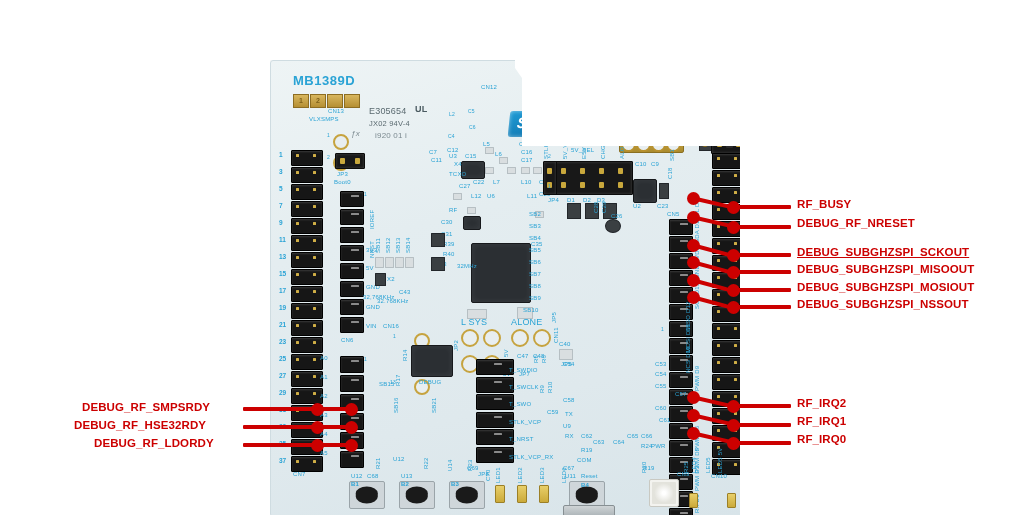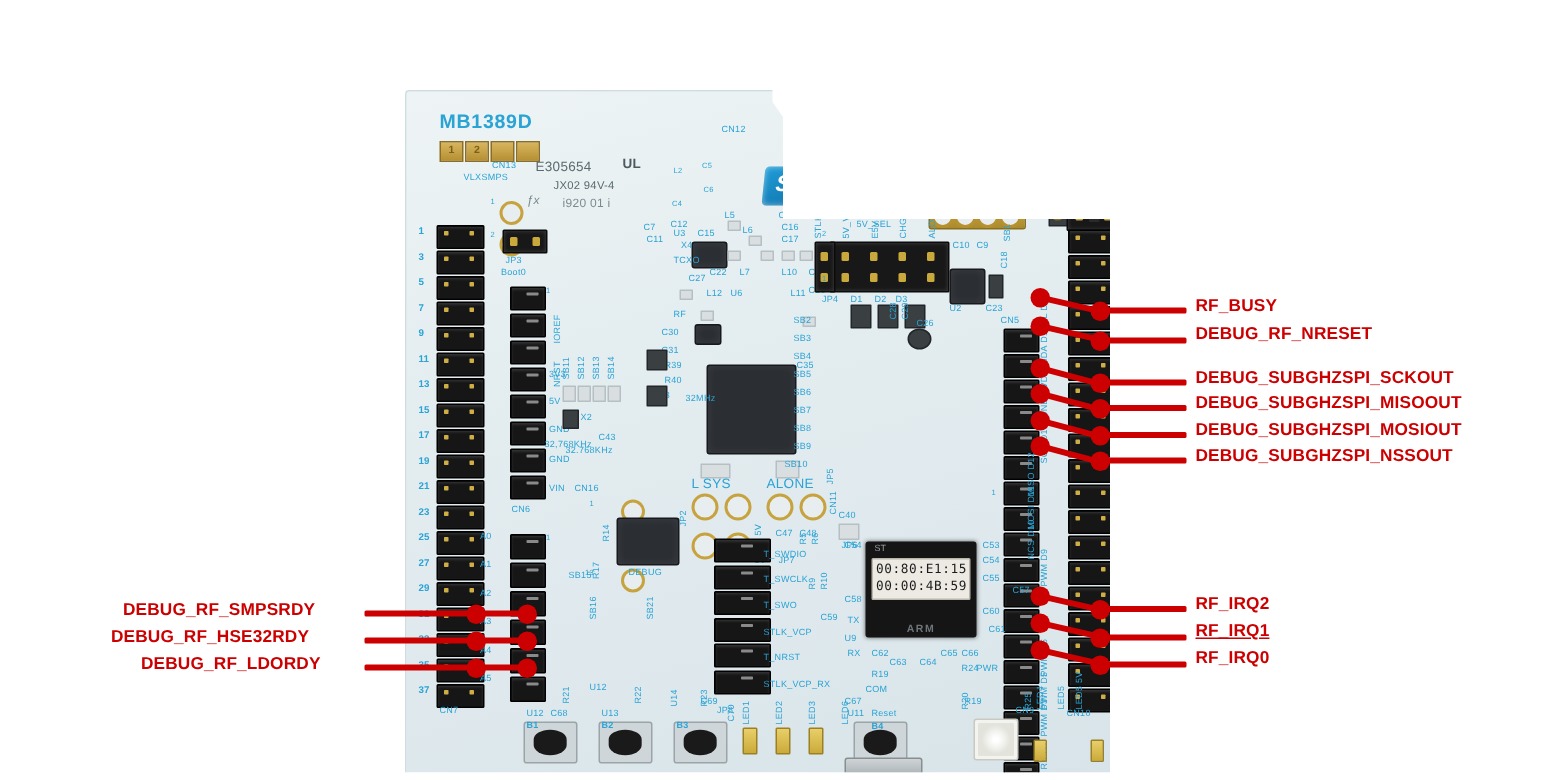--- a/index.html
+++ b/index.html
@@ -116,21 +116,21 @@
       <div class="goldpad">
           <span></span>
         </div>
       <div class="goldpad">
           <span></span>
         </div>
     </div>
     <div class="silk" style="left:57px;top:47px;">CN13</div>
     <div class="silk" style="left:38px;top:55px;">VLXSMPS</div>
 
-    <div class="silk dk" style="left:86px;top:45px;font-size:9px;color:#5a6a70;">E305654</div>
+    <div class="silk dk" style="left:98px;top:45px;font-size:9px;color:#5a6a70;">E305654</div>
     <div class="silk dk" style="left:98px;top:58px;font-size:7.5px;color:#5a6a70;">JX02 94V-4</div>
     <div class="silk dk" style="left:104px;top:70px;font-size:8px;color:#7c8a90;">i920 01 i</div>
     <div class="silk" style="left:144px;top:43px;font-size:9px;color:#4a5a60;font-weight:bold;">UL</div>
     <div class="silk" style="left:80px;top:68px;font-size:8px;color:#7c8a90;font-style:italic;">ƒx</div>
 
     <div class="stlogo"></div>
 
     <div class="sma">
       <div class="barrel"></div>
       <div class="hole"></div>
@@ -685,28 +685,20 @@
     <div class="silk" style="left:238px;top:393px;">STLK_VCP_RX</div>
     <div class="silk v" style="left:232px;top:296px;">5V</div>
     <div class="silk v" style="left:262px;top:302px;">R5</div>
     <div class="silk v" style="left:270px;top:302px;">R6</div>
     <div class="silk v" style="left:268px;top:332px;">R9</div>
     <div class="silk v" style="left:276px;top:332px;">R10</div>
     <div class="silk" style="left:276px;top:348px;">C59</div>
     <div class="silk" style="left:246px;top:292px;">C47</div>
     <div class="silk" style="left:262px;top:292px;">C48</div>
 
-    <div class="maclabel" style="left:306px;top:300px;width:74px;height:64px;">
-      <div class="macst">ST</div>
-      <div class="macinner">
-        <div>00:80:E1:15</div>
-        <div>00:00:4B:59</div>
-      </div>
-      <div class="macarm">ARM</div>
-    </div>
     <div class="silk" style="left:384px;top:300px;">C53</div>
     <div class="silk" style="left:384px;top:310px;">C54</div>
     <div class="silk" style="left:384px;top:322px;">C55</div>
     <div class="silk" style="left:404px;top:330px;">C57</div>
     <div class="silk" style="left:384px;top:344px;">C60</div>
     <div class="silk" style="left:388px;top:356px;">C61</div>
     <div class="silk" style="left:292px;top:300px;">C54</div>
     <div class="silk" style="left:292px;top:336px;">C58</div>
     <div class="silk" style="left:294px;top:350px;">TX</div>
     <div class="silk" style="left:294px;top:372px;">RX</div>
@@ -773,21 +765,21 @@
   <div class="dot" style="left:687px;top:211px;"></div>
   <div class="lead d" style="left:692px;top:215px;width:46px;transform:rotate(13deg);"></div>
   <div class="dot" style="left:727px;top:221px;"></div>
   <div class="lead" style="left:733px;top:225px;width:58px;"></div>
   <div class="ann" style="left:797px;top:217px;">DEBUG_RF_NRESET</div>
 
   <div class="dot" style="left:687px;top:239px;"></div>
   <div class="lead d" style="left:692px;top:243px;width:46px;transform:rotate(15deg);"></div>
   <div class="dot" style="left:727px;top:249px;"></div>
   <div class="lead" style="left:733px;top:253px;width:58px;"></div>
-  <div class="ann" style="left:797px;top:246px;">DEBUG_SUBGHZSPI_SCKOUT</div>
+  <div class="ann" style="left:797px;top:246px;text-decoration:underline;">DEBUG_SUBGHZSPI_SCKOUT</div>
 
   <div class="dot" style="left:687px;top:256px;"></div>
   <div class="lead d" style="left:692px;top:260px;width:46px;transform:rotate(15deg);"></div>
   <div class="dot" style="left:727px;top:266px;"></div>
   <div class="lead" style="left:733px;top:270px;width:58px;"></div>
   <div class="ann" style="left:797px;top:263px;">DEBUG_SUBGHZSPI_MISOOUT</div>
 
   <div class="dot" style="left:687px;top:274px;"></div>
   <div class="lead d" style="left:692px;top:278px;width:46px;transform:rotate(15deg);"></div>
   <div class="dot" style="left:727px;top:284px;"></div>
@@ -803,21 +795,21 @@
   <div class="dot" style="left:687px;top:391px;"></div>
   <div class="lead d" style="left:692px;top:395px;width:46px;transform:rotate(13deg);"></div>
   <div class="dot" style="left:727px;top:400px;"></div>
   <div class="lead" style="left:733px;top:404px;width:58px;"></div>
   <div class="ann" style="left:797px;top:397px;">RF_IRQ2</div>
 
   <div class="dot" style="left:687px;top:409px;"></div>
   <div class="lead d" style="left:692px;top:413px;width:46px;transform:rotate(13deg);"></div>
   <div class="dot" style="left:727px;top:419px;"></div>
   <div class="lead" style="left:733px;top:423px;width:58px;"></div>
-  <div class="ann" style="left:797px;top:415px;text-decoration:underline;">RF_IRQ1</div>
+  <div class="ann" style="left:797px;top:415px;">RF_IRQ1</div>
 
   <div class="dot" style="left:687px;top:427px;"></div>
   <div class="lead d" style="left:692px;top:431px;width:46px;transform:rotate(13deg);"></div>
   <div class="dot" style="left:727px;top:437px;"></div>
   <div class="lead" style="left:733px;top:441px;width:58px;"></div>
   <div class="ann" style="left:797px;top:433px;">RF_IRQ0</div>
 
   <div class="dot" style="left:345px;top:403px;"></div>
   <div class="dot" style="left:311px;top:403px;"></div>
   <div class="lead" style="left:316px;top:407px;width:32px;"></div>

